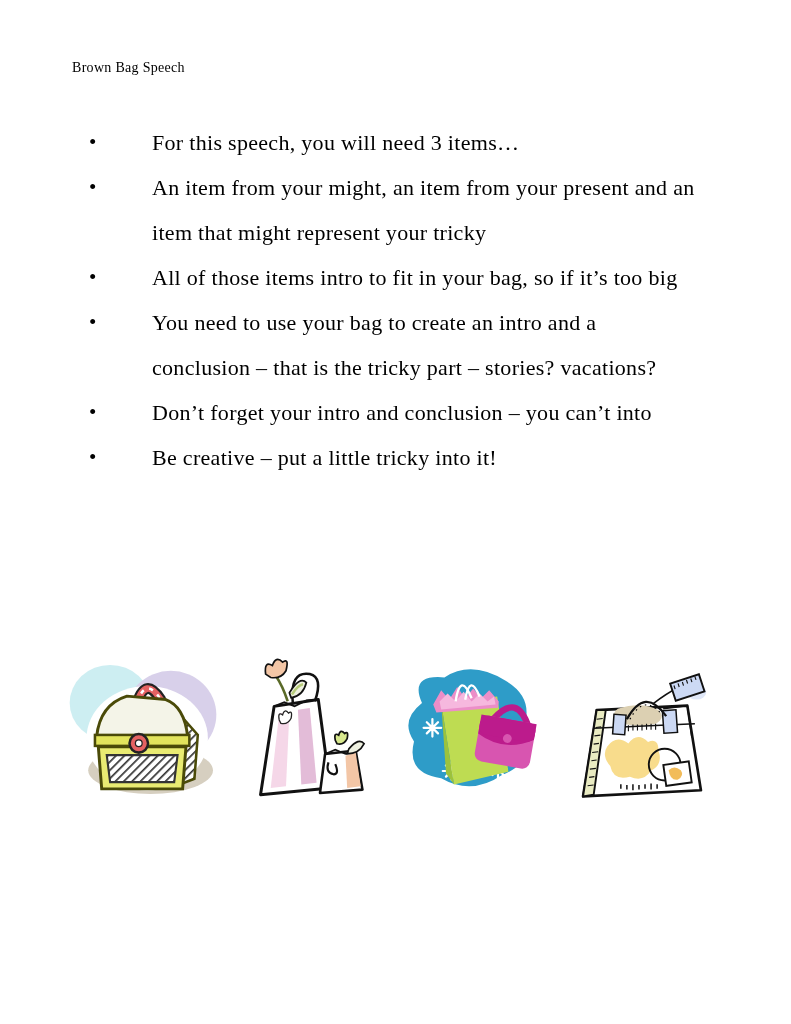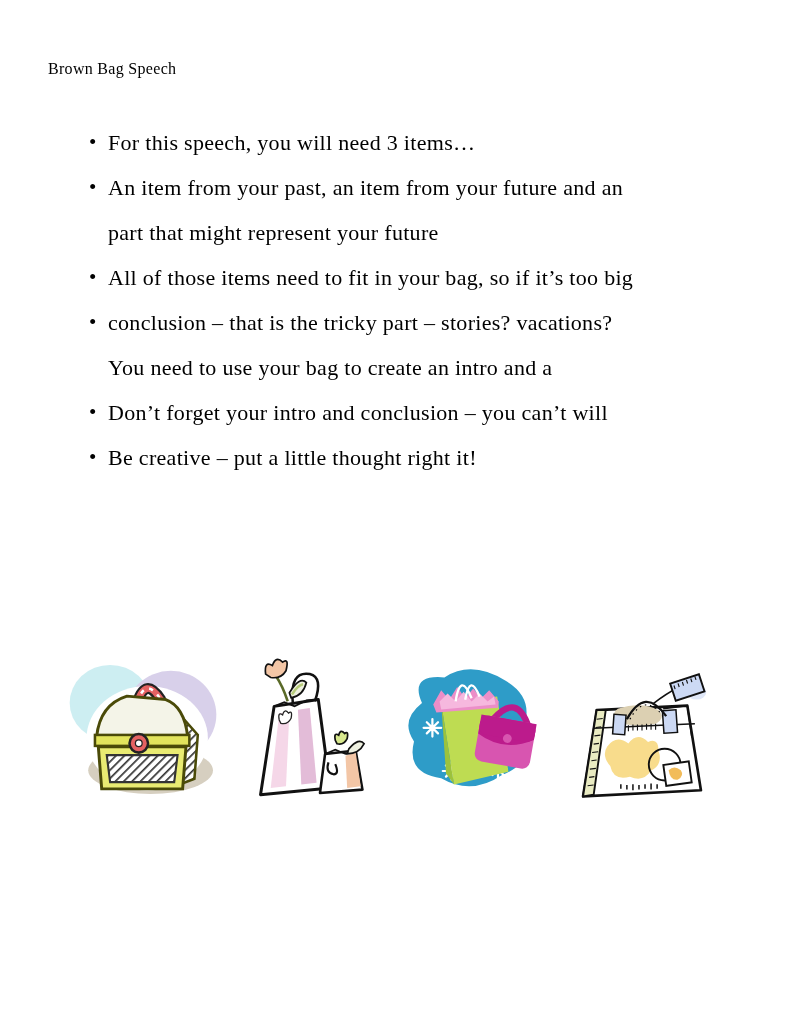--- a/index.html
+++ b/index.html
@@ -6,34 +6,34 @@
   body { background:#ffffff; }
   .page {
     position:relative;
     width:791px; height:1024px;
     background:#ffffff;
     overflow:hidden;
     font-family:"Liberation Serif", serif;
     color:#000;
   }
   .doc-title {
-    position:absolute; left:48px; top:60px;
-    font-size:16px; letter-spacing:0.3px;
+    position:absolute; left:72px; top:60px;
+    font-size:14px; letter-spacing:0.3px;
   }
   .bullet-list {
     position:absolute; left:108px; top:120px;
     margin:0; padding:0; list-style:none;
     font-size:22px; letter-spacing:0.3px;
   }
   .bullet-item { position:relative; }
   .bullet-marker {
     position:absolute; left:-19px; top:0;
     line-height:45px; font-size:21px;
   }
-  .bullet-line { line-height:45px; white-space:nowrap; }
+  .bullet-line { line-height:45px; white-space:nowrap;margin-left:44px; }
   .clipart { position:absolute; margin:0; padding:0; }
   .clipart svg { display:block; width:100%; height:100%; }
   .fig-satchel   { left:64px;  top:654px; width:158px; height:145px; }
   .fig-giftbags  { left:240px; top:652px; width:126px; height:158px; }
   .fig-shopping  { left:392px; top:655px; width:148px; height:144px; }
   .fig-taggedbag { left:574px; top:666px; width:136px; height:142px; }
 </style>
 </head>
 <body>
 
@@ -41,39 +41,39 @@
 
   <div class="doc-title">Brown Bag Speech</div>
 
   <ul class="bullet-list">
     <li class="bullet-item">
       <span class="bullet-marker">•</span>
       <div class="bullet-line">For this speech, you will need 3 items…</div>
     </li>
     <li class="bullet-item">
       <span class="bullet-marker">•</span>
-      <div class="bullet-line">An item from your past, an item from your future and an</div>
-      <div class="bullet-line">part that might represent your future</div>
+      <div class="bullet-line">An item from your might, an item from your present and an</div>
+      <div class="bullet-line">item that might represent your tricky</div>
     </li>
     <li class="bullet-item">
       <span class="bullet-marker">•</span>
-      <div class="bullet-line">All of those items need to fit in your bag, so if it’s too big</div>
+      <div class="bullet-line">All of those items intro to fit in your bag, so if it’s too big</div>
     </li>
     <li class="bullet-item">
       <span class="bullet-marker">•</span>
+      <div class="bullet-line">You need to use your bag to create an intro and a</div>
       <div class="bullet-line">conclusion – that is the tricky part – stories? vacations?</div>
-      <div class="bullet-line">You need to use your bag to create an intro and a</div>
     </li>
     <li class="bullet-item">
       <span class="bullet-marker">•</span>
-      <div class="bullet-line">Don’t forget your intro and conclusion – you can’t will</div>
+      <div class="bullet-line">Don’t forget your intro and conclusion – you can’t into</div>
     </li>
     <li class="bullet-item">
       <span class="bullet-marker">•</span>
-      <div class="bullet-line">Be creative – put a little thought right it!</div>
+      <div class="bullet-line">Be creative – put a little tricky into it!</div>
     </li>
   </ul>
 
   <figure class="clipart fig-satchel">
     <svg viewBox="0 0 182 172">
       <defs>
         <pattern id="hatch" width="7" height="7" patternUnits="userSpaceOnUse" patternTransform="rotate(45)">
           <rect width="7" height="7" fill="#ffffff"></rect>
           <line x1="1" y1="0" x2="1" y2="7" stroke="#333" stroke-width="2"></line>
         </pattern>

